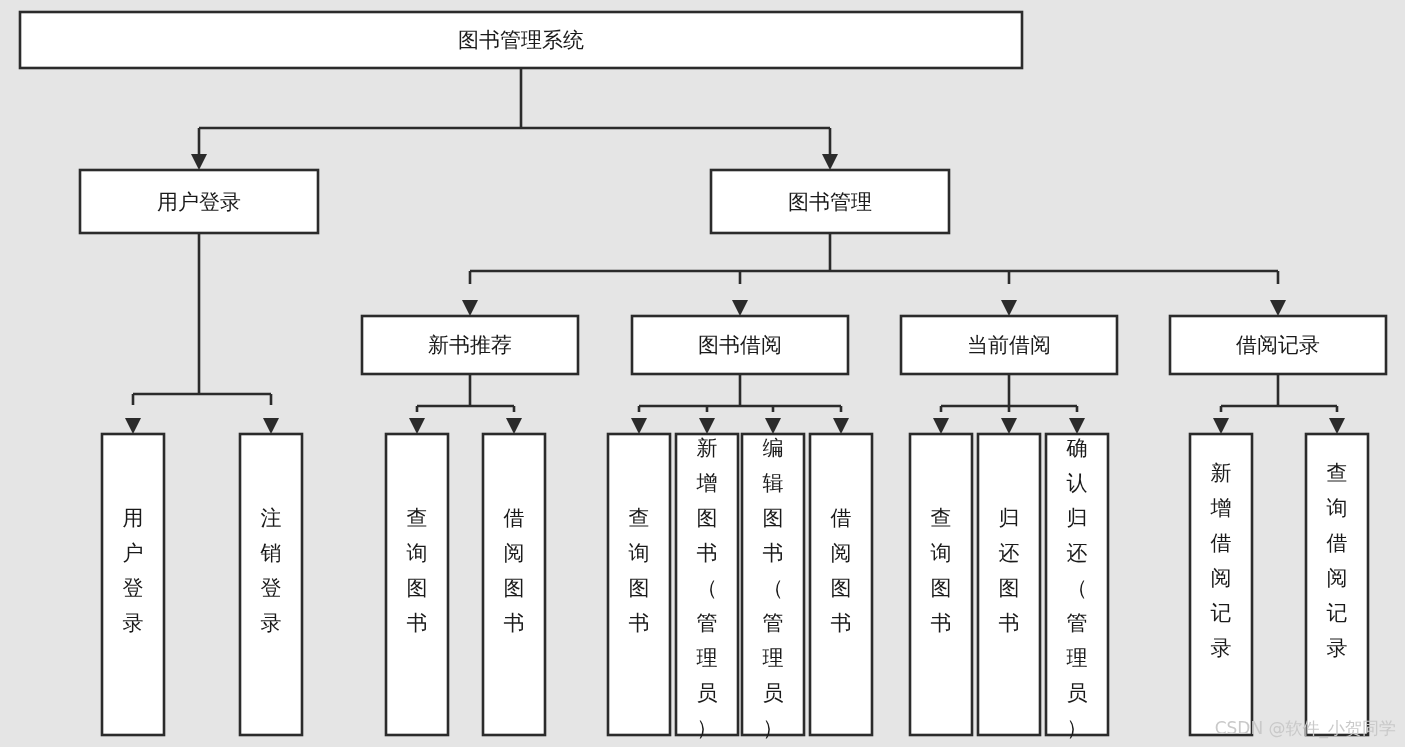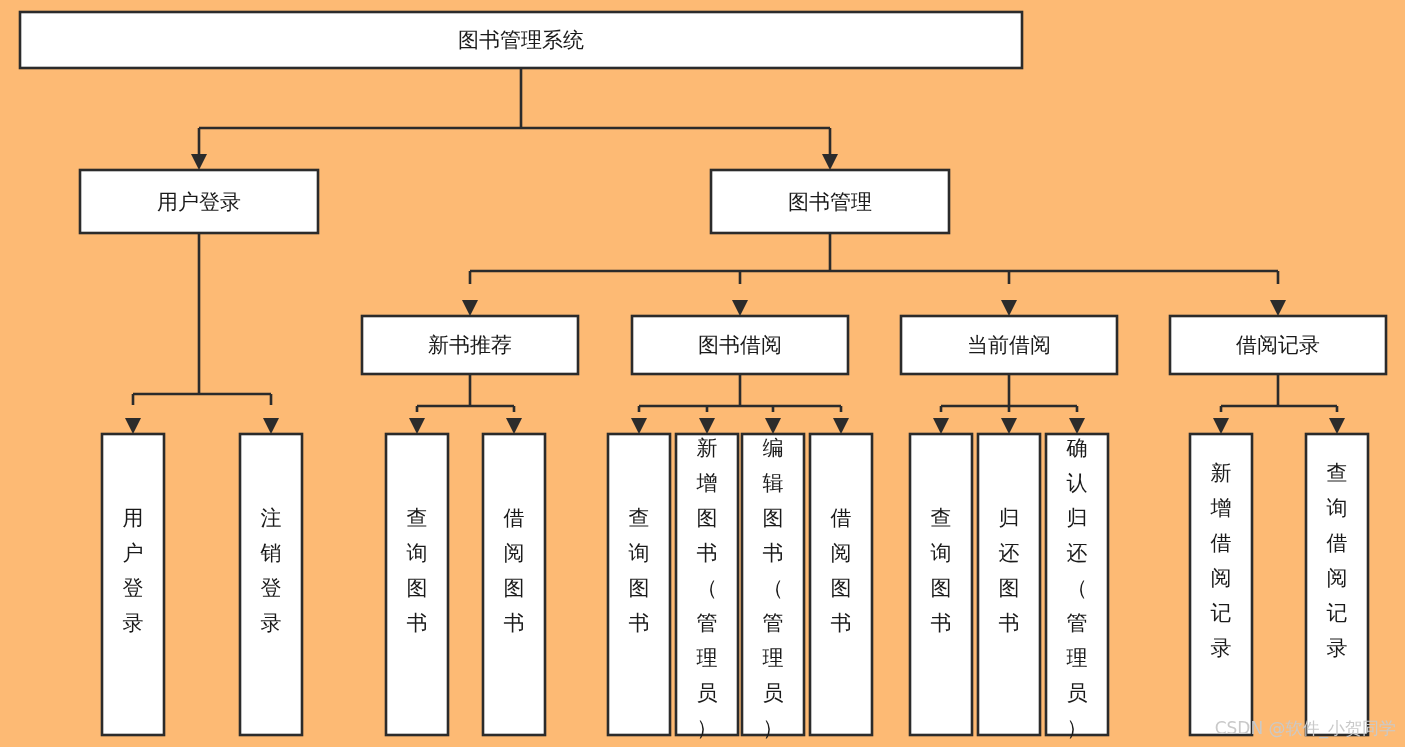--- a/index.html
+++ b/index.html
@@ -8,21 +8,21 @@
     padding: 0;
     background: #ffffff;
   }
   body {
     font-family: "DejaVu Sans", "Liberation Sans", sans-serif;
   }
   #diagram-root {
     position: relative;
     width: 1405px;
     height: 747px;
-    background: #fdba74;
+    background: #e5e5e5;
     overflow: hidden;
   }
   svg#tree-svg {
     position: absolute;
     top: 0;
     left: 0;
     width: 1405px;
     height: 747px;
     display: block;
   }

